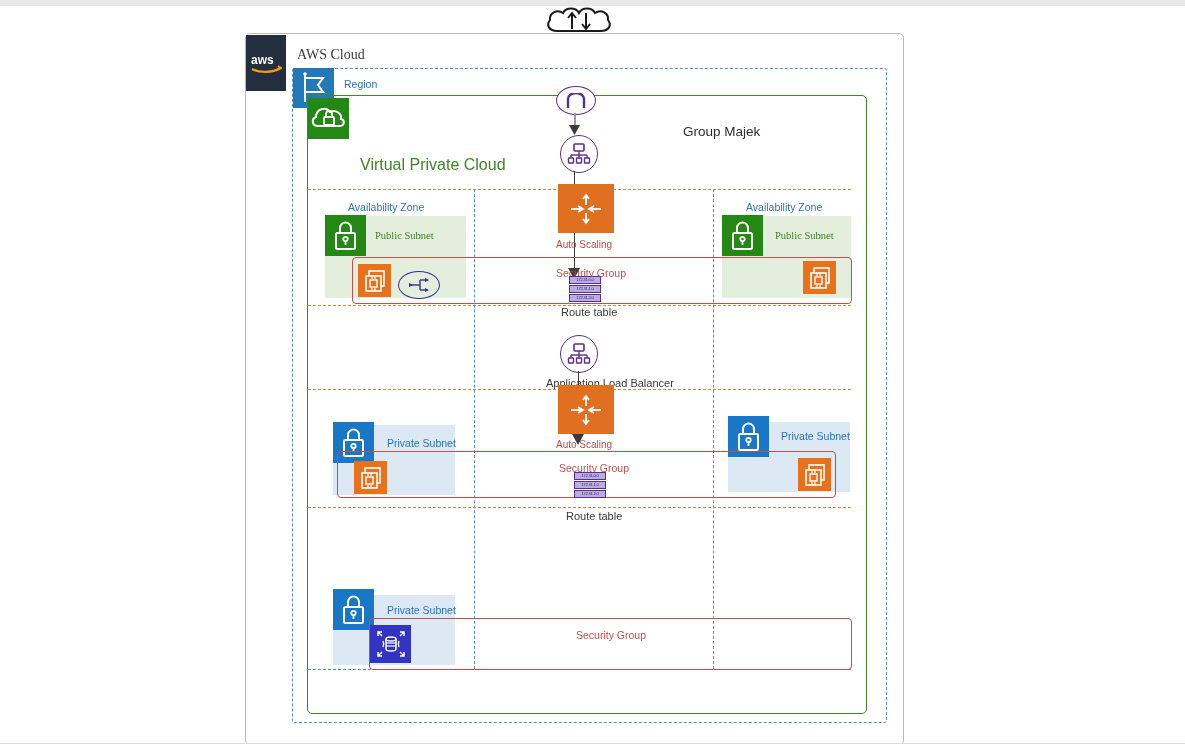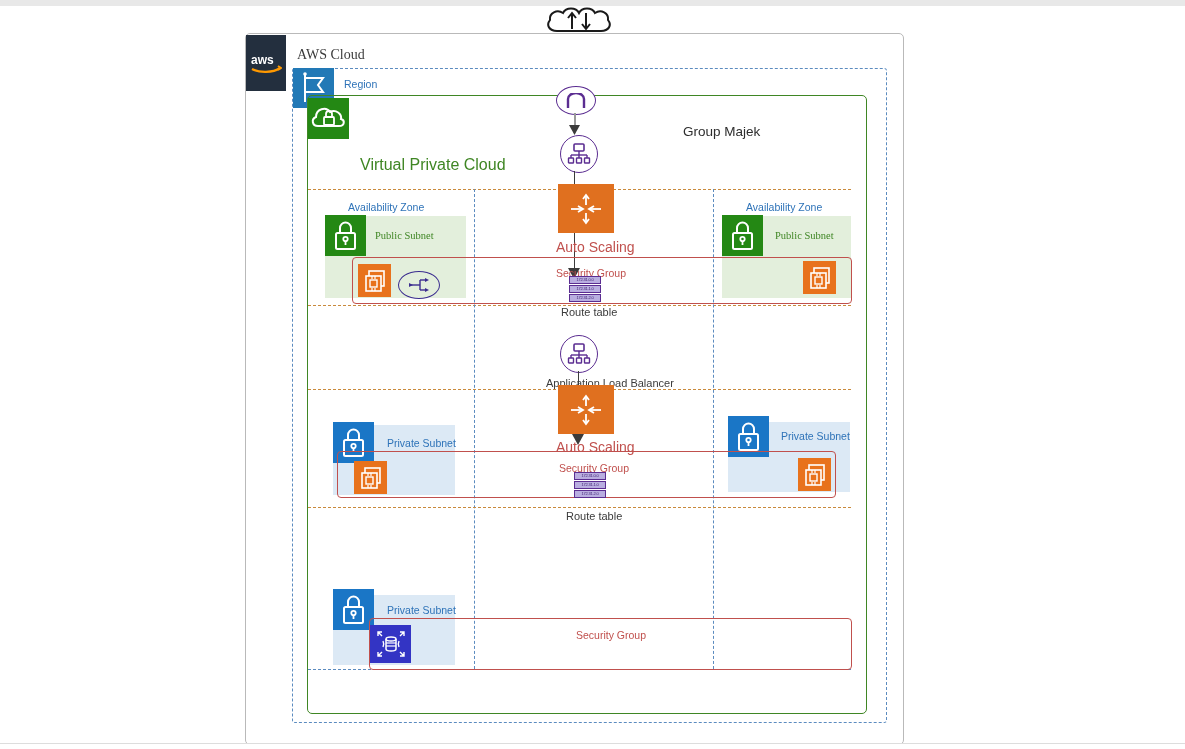--- a/index.html
+++ b/index.html
@@ -65,21 +65,21 @@
   .sg{position:absolute;border:1px solid #c0504d;border-radius:4px;}
   .lbl-sg{position:absolute;font-size:10.5px;color:#c0504d;text-align:right;}
 
   
   .sq{position:absolute;display:flex;align-items:center;justify-content:center;}
   .sq-orange{background:#e0701f;}
   .sq-ec2{background:#e8721c;}
   .sq-db{background:#3334c4;}
 
   .lbl-small{position:absolute;font-size:11px;color:#3b3b3b;}
-  .lbl-as{position:absolute;font-size:14px;color:#c0504d;}
+  .lbl-as{position:absolute;font-size:10px;color:#c0504d;}
 
   
   .cidr-stack{position:absolute;display:flex;flex-direction:column;gap:1px;}
   .cidr{border:1px solid #5b2d91;background:#b9aee0;color:#3b1d6e;
         font-size:4px;line-height:6px;height:6px;width:30px;text-align:center;
         font-family:"Liberation Sans",sans-serif;letter-spacing:-0.2px;overflow:hidden;}
 
   
   .conn{position:absolute;background:#3b3b3b;width:1.2px;}
   .conn-grey{background:#9a9a9a;}

